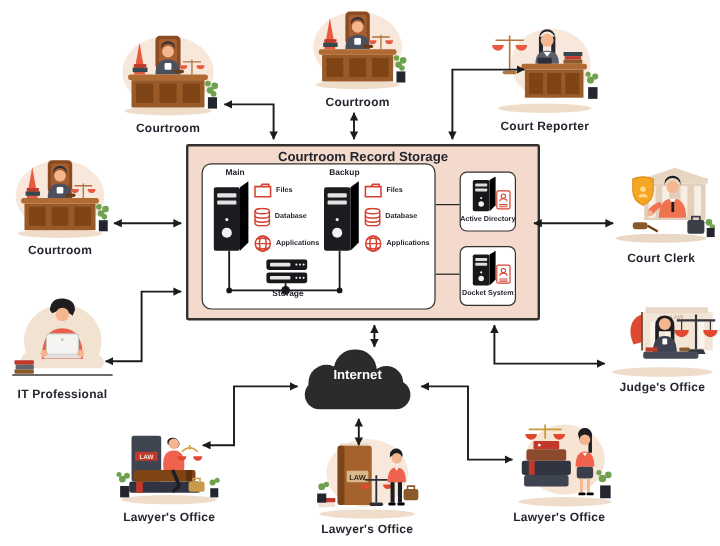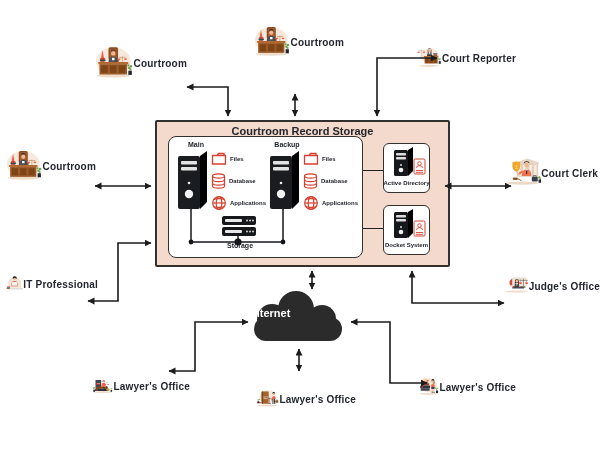--- a/index.html
+++ b/index.html
@@ -2,41 +2,41 @@
 <html><head>
 <meta charset="utf-8">
 <style>
   html,body{margin:0;padding:0;background:#ffffff;}
   #canvas{
     position:relative;width:600px;height:455px;background:#ffffff;overflow:hidden;
     font-family:"Liberation Sans", sans-serif;color:#23262E;
   }
   .abs{position:absolute;}
   
-  .node{position:absolute;display:flex;flex-direction:row;align-items:center;}
+  .node{position:absolute;display:flex;flex-direction:column;align-items:center;}
   .node-label{font-size:10px;font-weight:bold;color:#23262E;letter-spacing:.2px;margin-top:2px;white-space:nowrap;text-align:center;}
   
   .storage-box{position:absolute;left:155px;top:120px;width:295px;height:147px;
     background:#F3DACC;border:2px solid #33312E;border-radius:2px;box-sizing:border-box;}
   .storage-title{position:absolute;left:0;top:3px;width:100%;text-align:center;
     font-size:11px;font-weight:bold;color:#23262E;}
   .inner-box{position:absolute;left:11px;top:14px;width:195px;height:122px;background:#ffffff;
     border:1.5px solid #33312E;border-radius:8px;box-sizing:border-box;}
   .server-name{position:absolute;font-size:7px;font-weight:bold;color:#23262E;white-space:nowrap;}
   .icon-row{position:absolute;display:flex;align-items:center;gap:3px;height:16px;}
   .icon-row .lbl{font-size:6px;font-weight:bold;color:#23262E;white-space:nowrap;}
   .storage-lbl{position:absolute;left:41px;top:105px;width:60px;text-align:center;
     font-size:7px;font-weight:bold;color:#23262E;}
   .stub{position:absolute;width:20px;height:0;border-top:1.5px solid #222;}
   .service-box{position:absolute;width:47px;height:50px;background:#ffffff;border:1.5px solid #33312E;
     border-radius:6px;box-sizing:border-box;display:flex;flex-direction:column;align-items:center;justify-content:flex-start;padding-top:3px;}
   .service-lbl{font-size:6px;font-weight:bold;color:#23262E;white-space:nowrap;margin-top:1px;}
   
   .cloud-wrap{position:absolute;left:250px;top:291px;width:96px;height:52px;}
-  .cloud-label{position:absolute;left:0;top:16px;width:100%;
+  .cloud-label{position:absolute;left:0;top:16px;width:100%;text-align:center;
     color:#ffffff;font-size:11px;font-weight:bold;}
   
   #connectors{position:absolute;left:0;top:0;z-index:6;pointer-events:none;}
 </style>
 </head>
 <body>
 
 <div id="canvas">
 
   <svg id="connectors" width="600" height="455">
@@ -290,21 +290,21 @@
         <rect x="82" y="60" width="8" height="10" fill="#23262E"></rect>
         <circle cx="84" cy="54" r="3" fill="#6FA14E"></circle>
           <circle cx="88" cy="50" r="3" fill="#6FA14E"></circle>
         <circle cx="82" cy="48" r="2.5" fill="#6FA14E"></circle>
           <circle cx="87" cy="57" r="2.5" fill="#6FA14E"></circle>
       </g>
     </svg>
     <div class="node-label">Courtroom</div>
   </div>
 
-  <div class="node" style="left:416px;top:16px;width:100px">
+  <div class="node" style="left:404px;top:16px;width:100px">
     <svg width="100" height="82" viewBox="0 0 100 84">
       <ellipse cx="55" cy="38" rx="34" ry="30" fill="#F7E8DB"></ellipse>
       <ellipse cx="50" cy="76" rx="40" ry="4" fill="#EFDCC9"></ellipse>
       <g>
         <line x1="20" y1="14" x2="20" y2="44" stroke="#B1763F" stroke-width="1.4"></line>
         <line x1="8" y1="18" x2="32" y2="18" stroke="#B1763F" stroke-width="1.4"></line>
         <path d="M5,22 a5,5 0 0,0 10,0 z" fill="#E85B41"></path>
         <path d="M25,22 a5,5 0 0,0 10,0 z" fill="#E85B41"></path>
         <rect x="14" y="44" width="12" height="3" rx="1.5" fill="#B1763F"></rect>
       </g>

